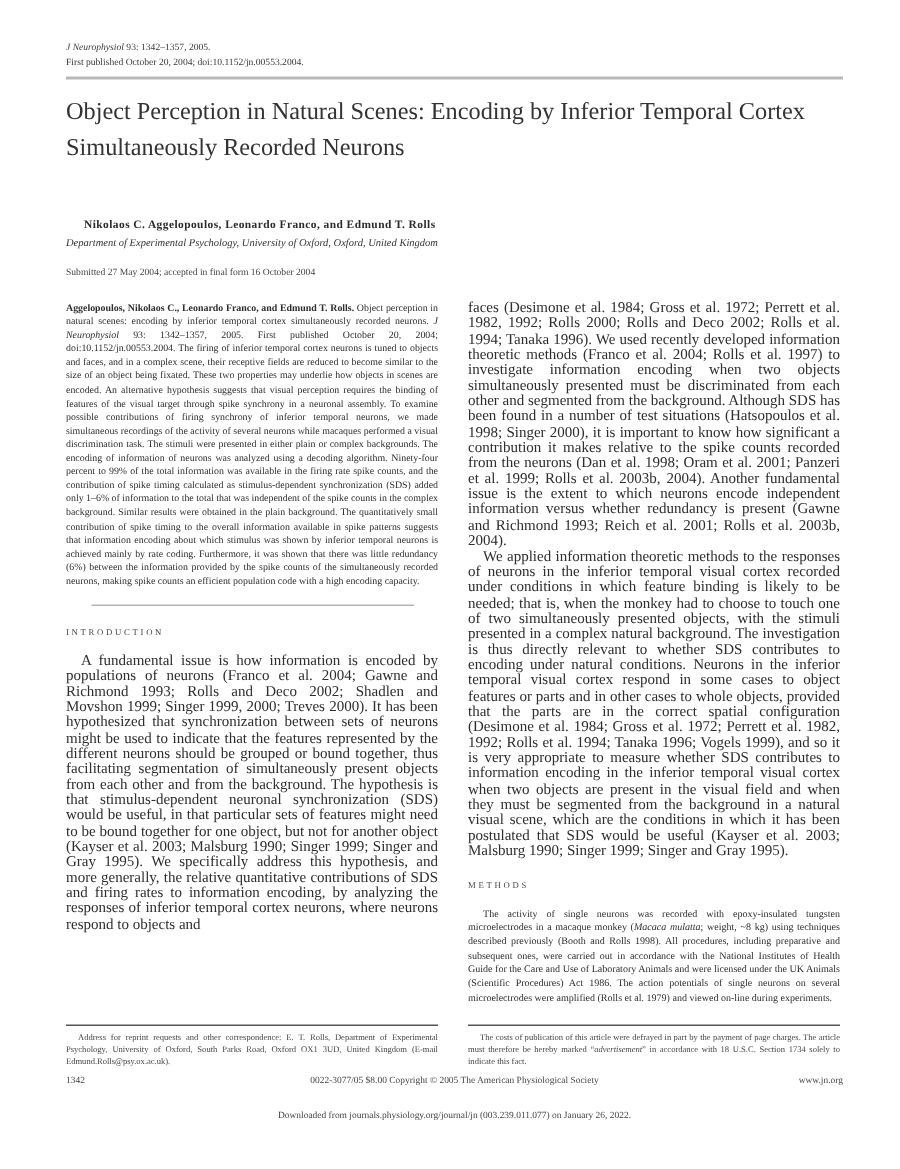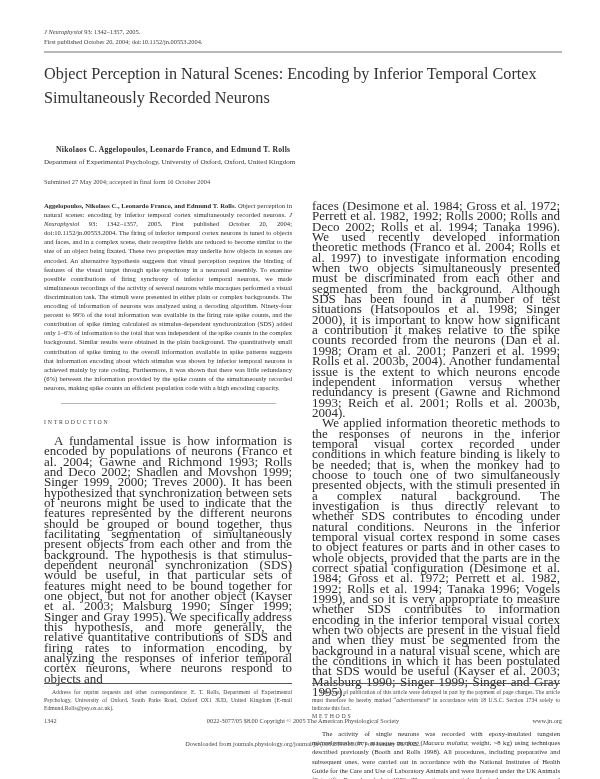--- a/index.html
+++ b/index.html
@@ -7,38 +7,38 @@
          font-family: "Liberation Serif", "DejaVu Serif", serif; color: #2a2a2a; }
   .page { position: absolute; left: 44px; top: 0; width: 518px; height: 779px; }
 
   .journal-head { position: absolute; top: 27px; left: 0; font-size: 6.4px; line-height: 9.5px; color: #3a3a3a; }
   .journal-head .jname { font-style: italic; }
   .head-rule { position: absolute; top: 51px; left: 0; width: 518px; height: 2px; background: #b8b8b8; }
 
   .title { position: absolute; top: 62px; left: 0; width: 518px; font-size: 16.2px; line-height: 24px; color: #333; font-weight: normal; margin: 0; }
 
   .authors { position: absolute; top: 145px; left: 12px; font-size: 7.6px; font-weight: bold; letter-spacing: 0.3px; color: #2a2a2a; }
-  .affil { position: absolute; top: 158px; left: 0; font-size: 7px; color: #333; }
+  .affil { position: absolute; top: 158px; left: 0; font-size: 7px; font-style: italic; color: #333; }
   .submitted { position: absolute; top: 178px; left: 0; font-size: 6.4px; color: #444; }
 
   .col { position: absolute; width: 248px; font-size: 7.55px; line-height: 10.35px; text-align: justify; color: #2d2d2d; }
   .col-left { left: 0; top: 201px; }
   .col-right { left: 268px; top: 201px; }
 
   .abstract { font-size: 6.6px; line-height: 9.1px; }
   .abstract .cite-authors { font-weight: bold; }
   .abstract .jn { font-style: italic; }
   .abstract-rule { width: 215px; height: 1.5px; background: #b5b5b5; margin: 11px auto 0 auto; }
 
   .section-head { font-size: 5.8px; letter-spacing: 1.8px; color: #444; margin: 13px 0 8px 0; text-transform: uppercase; }
   .subsection-head { font-style: italic; font-size: 7.6px; margin: 0 0 7px 0; }
   p { margin: 0; text-indent: 10px; }
   p.first-in-col { text-indent: 0; }
   .methods-p { font-size: 6.7px; line-height: 9.3px; }
-  .intro-p { font-size: 13px; line-height: 10.35px; }
+  .intro-p { font-size: 10px; line-height: 10.35px; }
 
   .footnote-rule { position: absolute; top: 683px; height: 1px; width: 248px; background: #555; }
   .fn-rule-left { left: 0; }
   .fn-rule-right { left: 268px; }
   .footnote { position: absolute; top: 688px; width: 248px; font-size: 5.7px; line-height: 8px; text-align: justify; color: #444; }
   .footnote p { text-indent: 8px; }
   .fn-left { left: 0; }
   .fn-right { left: 268px; }
   .footnote .adv { font-style: italic; }
 

